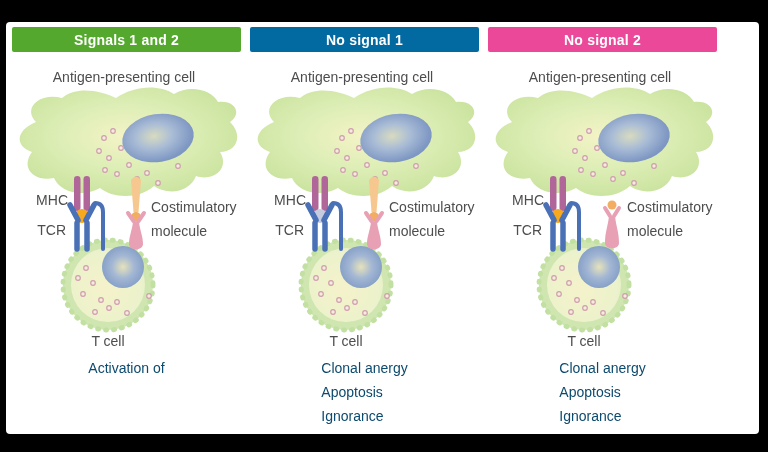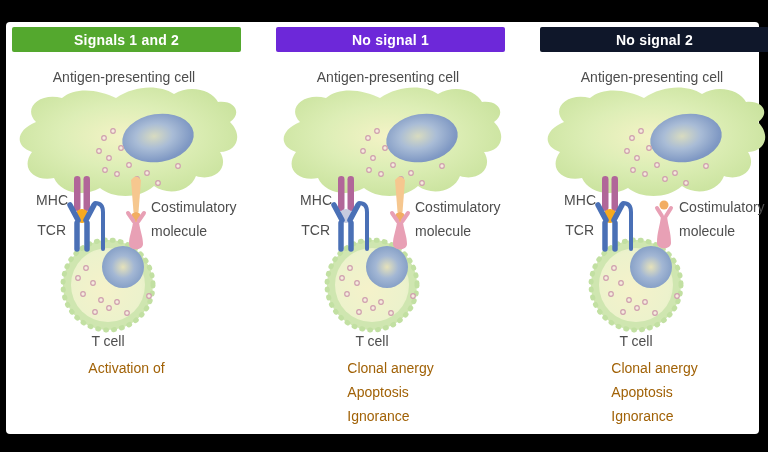--- a/index.html
+++ b/index.html
@@ -4,32 +4,32 @@
 <style>
   html,body{margin:0;padding:0;}
   body{
     width:768px;height:452px;background:#000;position:relative;overflow:hidden;
     font-family:"Liberation Sans", sans-serif;
   }
   .surface{
     position:absolute;left:6px;top:22px;width:753px;height:412px;
     background:#ffffff;border-radius:4px;
   }
-  .panels{display:flex;gap:35px;padding:5px 6px 0 6px;}
+  .panels{display:flex;gap:9px;padding:5px 6px 0 6px;}
   .panel{width:229px;display:flex;flex-direction:column;}
   .hdr{
     height:25px;border-radius:2px;display:flex;align-items:center;justify-content:center;
     color:#ffffff;font-size:14px;font-weight:bold;letter-spacing:.2px;
   }
   svg{display:block;}
   svg text{font-family:"Liberation Sans", sans-serif;fill:#4d4d4d;}
   .lbl{font-size:14px;}
   .outcome{
     margin-top:4px;width:fit-content;margin-left:auto;margin-right:auto;
-    text-align:left;font-size:14px;line-height:24px;color:#a16207;
+    text-align:left;font-size:14px;line-height:24px;color:#0c4a6e;
   }
 </style>
 </head>
 <body>
 
 <svg width="0" height="0" style="position:absolute" aria-hidden="true">
   <defs>
     <radialGradient id="apcGrad" cx="48%" cy="45%" r="65%">
       <stop offset="0%" stop-color="#f4f3c6"></stop>
       <stop offset="45%" stop-color="#ddeeb6"></stop>
@@ -123,21 +123,21 @@
         <text x="145" y="160" class="lbl" font-size="14">Costimulatory</text>
         <text x="145" y="184" class="lbl" font-size="14">molecule</text>
         <text x="102" y="294" text-anchor="middle" class="lbl" font-size="14.5">T cell</text>
       </svg>
       <div class="outcome">
         <div>Activation of</div>
       </div>
     </div>
 
     <div class="panel">
-      <div class="hdr" style="background:#6d28d9">No signal 1</div>
+      <div class="hdr" style="background:#0369a1">No signal 1</div>
       <svg viewBox="6 0 229 300" width="229" height="300">
         <text x="118" y="30" text-anchor="middle" class="lbl" font-size="14.5">Antigen-presenting cell</text>
         <path fill="url(#apcGrad)" d="M30,70 C16,56 34,40 56,46 C70,34 94,38 110,46 C128,34 152,32 168,42 C184,32 206,38 212,50 C230,48 236,62 224,70 C238,84 230,100 214,100 C224,116 208,130 190,124 C184,140 162,144 148,134 C132,148 106,146 94,136 C76,146 54,140 48,126 C28,130 14,116 26,100 C8,94 10,78 30,70 Z"></path>
         <ellipse cx="152" cy="86" rx="36" ry="24" transform="rotate(-9 152 86)" fill="url(#nucGrad)"></ellipse>
         <g fill="#f5ecdc" stroke="#cf9fae" stroke-width="1.2">
           <circle cx="98" cy="86" r="2.3"></circle>
             <circle cx="107" cy="79" r="2.3"></circle>
             <circle cx="93" cy="99" r="2.3"></circle>
           <circle cx="103" cy="106" r="2.3"></circle>
             <circle cx="115" cy="96" r="2.3"></circle>
@@ -194,21 +194,21 @@
         <text x="102" y="294" text-anchor="middle" class="lbl" font-size="14.5">T cell</text>
       </svg>
       <div class="outcome">
         <div>Clonal anergy</div>
         <div>Apoptosis</div>
         <div>Ignorance</div>
       </div>
     </div>
 
     <div class="panel">
-      <div class="hdr" style="background:#0f172a">No signal 2</div>
+      <div class="hdr" style="background:#ec4899">No signal 2</div>
       <svg viewBox="6 0 229 300" width="229" height="300">
         <text x="118" y="30" text-anchor="middle" class="lbl" font-size="14.5">Antigen-presenting cell</text>
         <path fill="url(#apcGrad)" d="M30,70 C16,56 34,40 56,46 C70,34 94,38 110,46 C128,34 152,32 168,42 C184,32 206,38 212,50 C230,48 236,62 224,70 C238,84 230,100 214,100 C224,116 208,130 190,124 C184,140 162,144 148,134 C132,148 106,146 94,136 C76,146 54,140 48,126 C28,130 14,116 26,100 C8,94 10,78 30,70 Z"></path>
         <ellipse cx="152" cy="86" rx="36" ry="24" transform="rotate(-9 152 86)" fill="url(#nucGrad)"></ellipse>
         <g fill="#f5ecdc" stroke="#cf9fae" stroke-width="1.2">
           <circle cx="98" cy="86" r="2.3"></circle>
             <circle cx="107" cy="79" r="2.3"></circle>
             <circle cx="93" cy="99" r="2.3"></circle>
           <circle cx="103" cy="106" r="2.3"></circle>
             <circle cx="115" cy="96" r="2.3"></circle>

